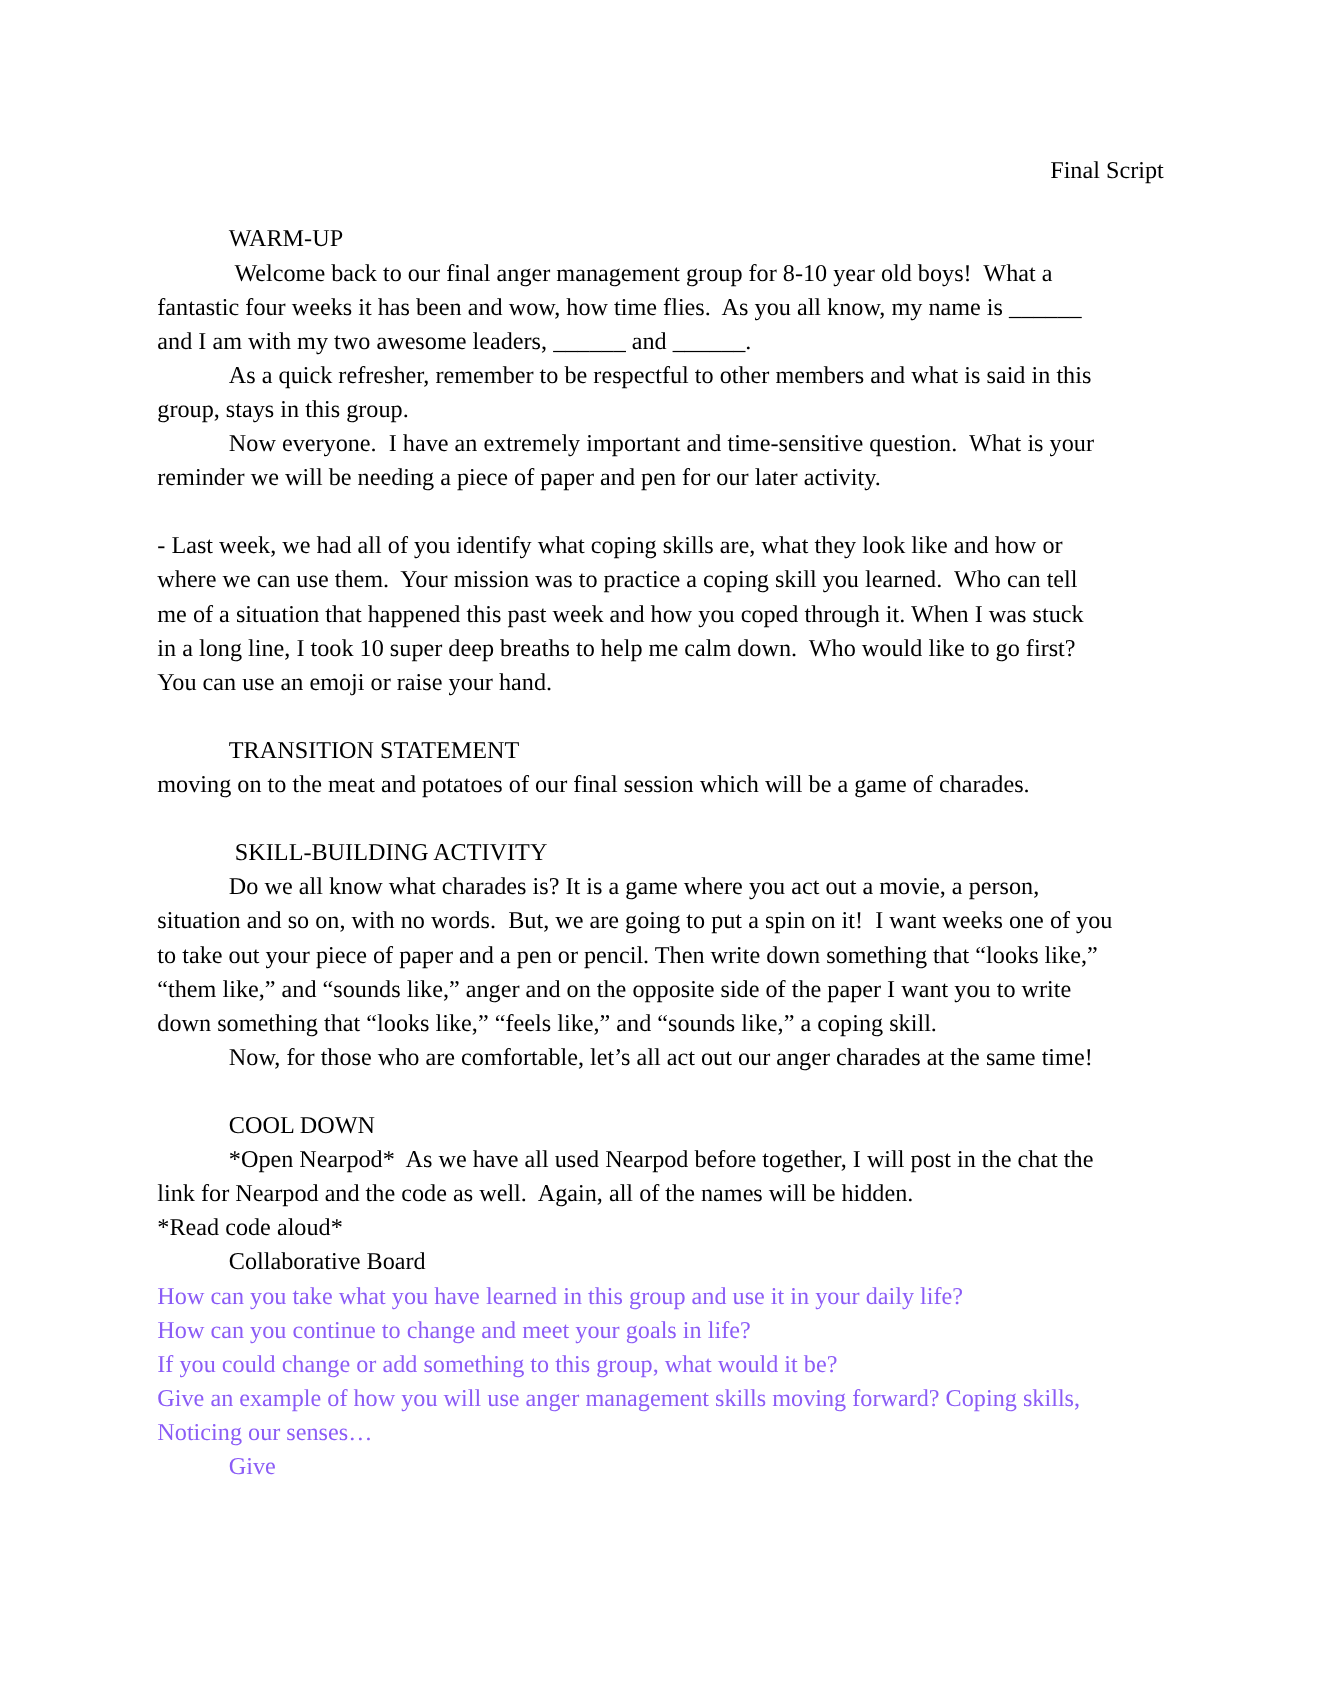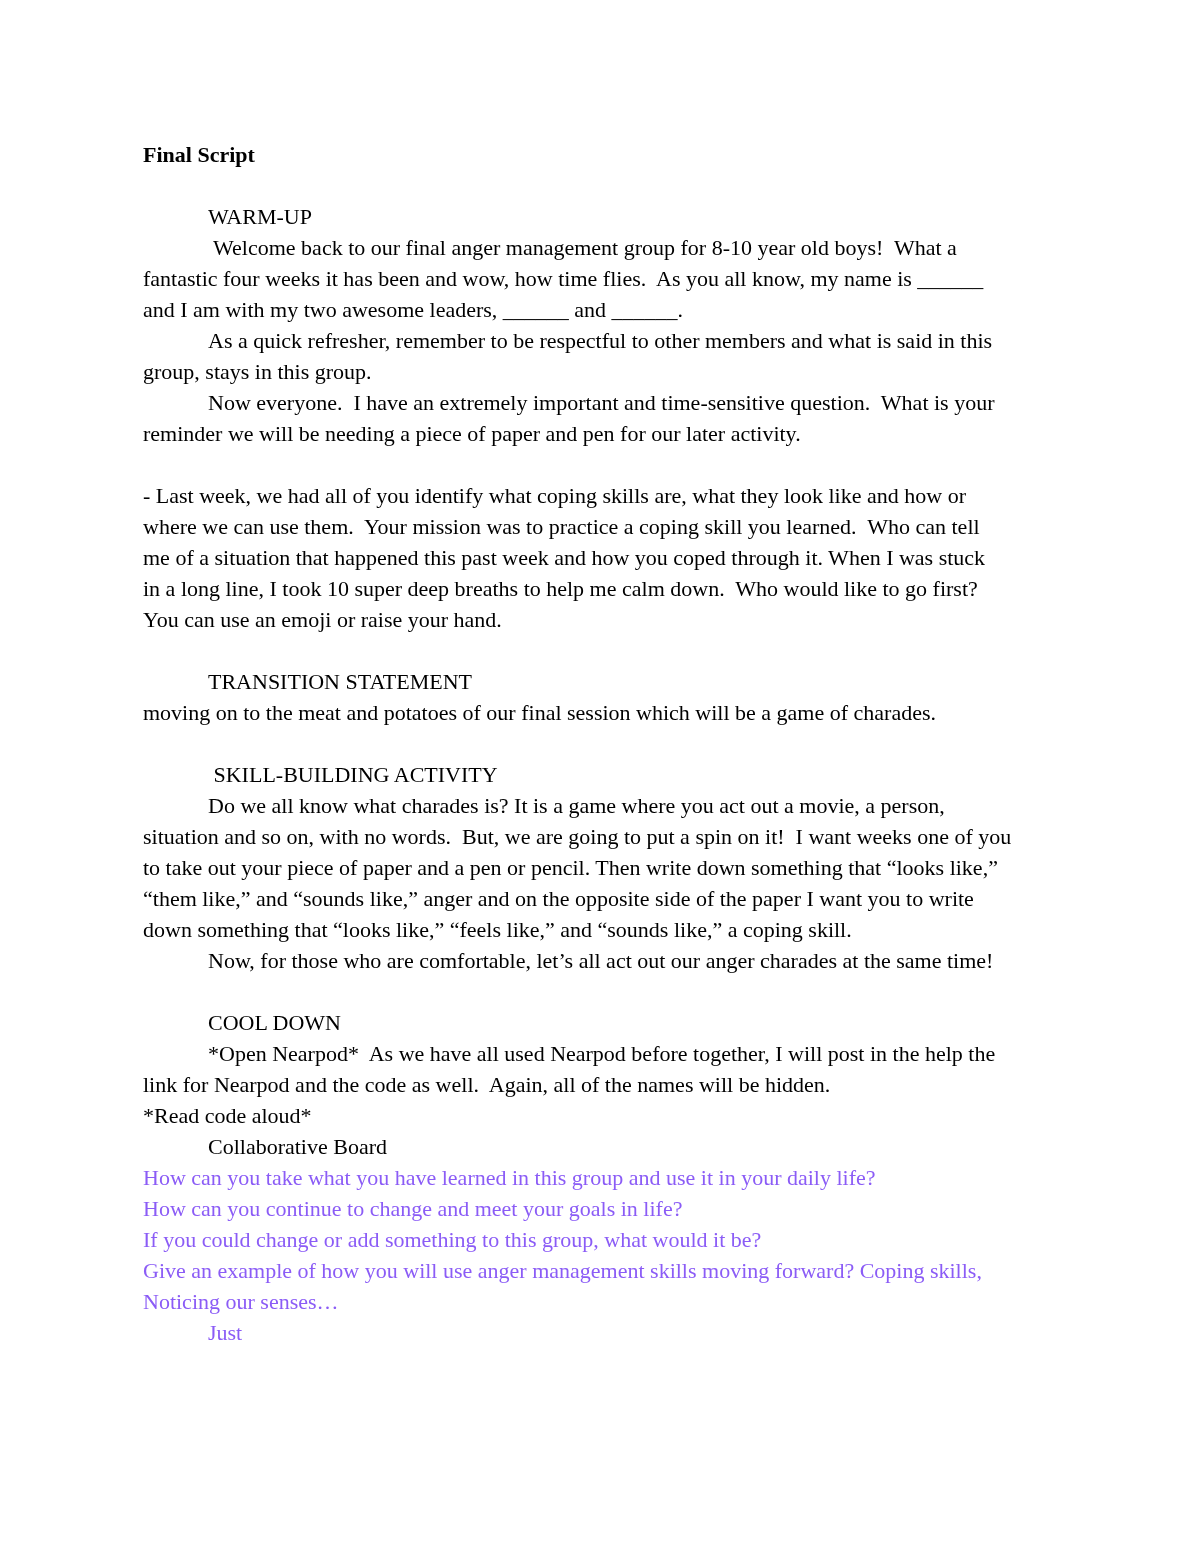--- a/index.html
+++ b/index.html
@@ -21,22 +21,22 @@
     font-family: "Liberation Serif", "DejaVu Serif", serif;
     font-size: 22px;
     line-height: 31px;
     color: #000000;
   }
   .line {
     white-space: pre;
     min-height: 31px;
   }
   .title {
-    text-align: left;
-    font-weight: bold;
+    text-align: right;
+    font-weight: normal;
   }
   .indent {
     padding-left: 65px;
   }
   .italic {
   }
   .muted {
     color: #8b5cf6;
   }
 </style>
@@ -72,24 +72,24 @@
   <div class="line indent"> SKILL-BUILDING ACTIVITY</div>
   <div class="line indent">Do we all know what charades is? It is a game where you act out a movie, a person,</div>
   <div class="line">situation and so on, with no words.  But, we are going to put a spin on it!  I want weeks one of you</div>
   <div class="line">to take out your piece of paper and a pen or pencil. Then write down something that “looks like,”</div>
   <div class="line">“them like,” and “sounds like,” anger and on the opposite side of the paper I want you to write</div>
   <div class="line">down something that “looks like,” “feels like,” and “sounds like,” a coping skill.</div>
   <div class="line indent">Now, for those who are comfortable, let’s all act out our anger charades at the same time!</div>
   <div class="line blank"></div>
 
   <div class="line indent">COOL DOWN</div>
-  <div class="line indent">*Open Nearpod*  As we have all used Nearpod before together, I will post in the help the</div>
+  <div class="line indent">*Open Nearpod*  As we have all used Nearpod before together, I will post in the chat the</div>
   <div class="line">link for Nearpod and the code as well.  Again, all of the names will be hidden.</div>
   <div class="line">*Read code aloud*</div>
   <div class="line indent italic">Collaborative Board</div>
   <div class="line muted">How can you take what you have learned in this group and use it in your daily life?</div>
   <div class="line muted">How can you continue to change and meet your goals in life?</div>
   <div class="line muted">If you could change or add something to this group, what would it be?</div>
   <div class="line muted">Give an example of how you will use anger management skills moving forward? Coping skills,</div>
   <div class="line muted">Noticing our senses…</div>
-  <div class="line indent italic muted">Just</div>
+  <div class="line indent italic muted">Give</div>
 
 </div>
 
 </body></html>

